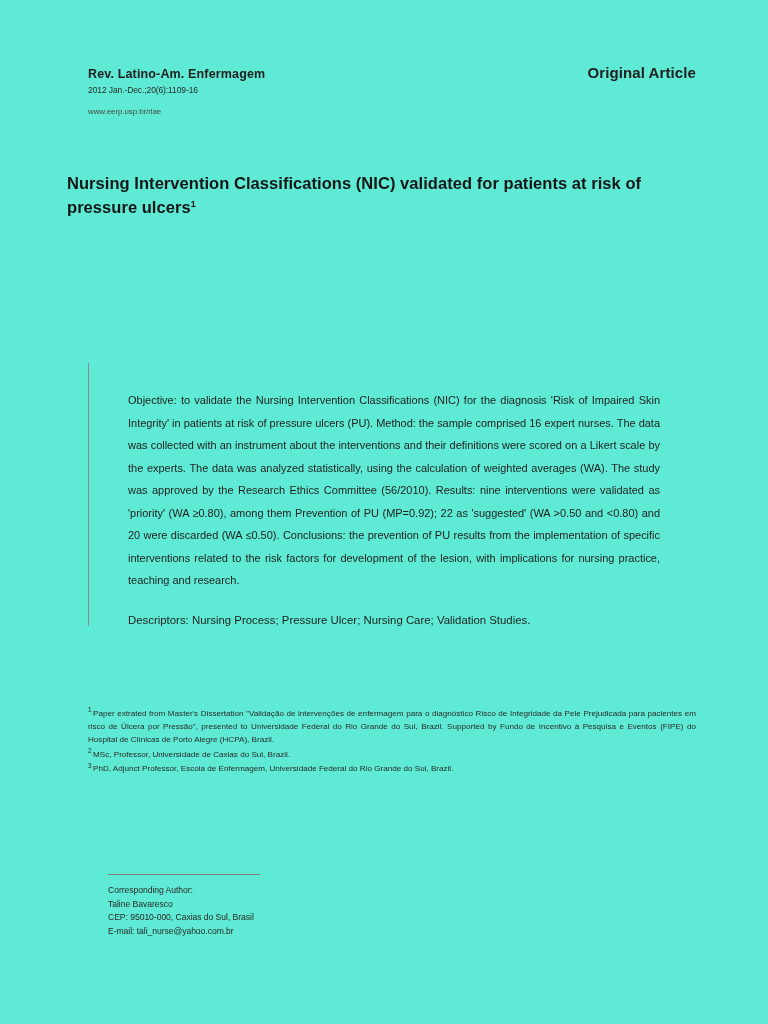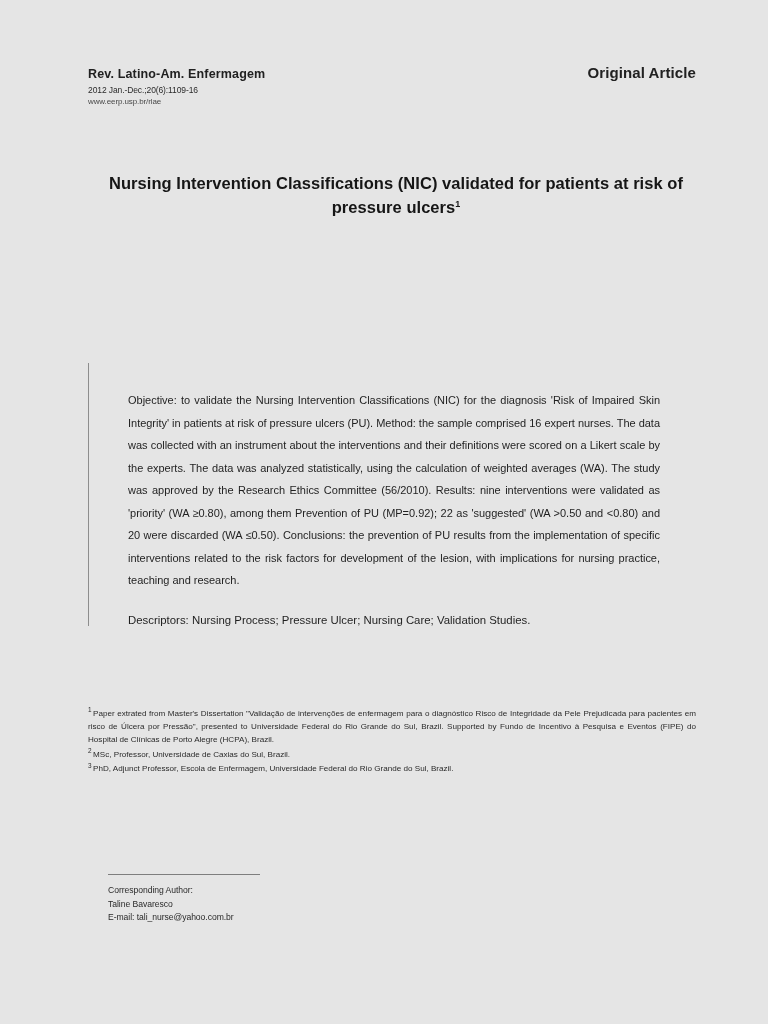--- a/index.html
+++ b/index.html
@@ -12,21 +12,21 @@
     height: 1024px;
     position: relative;
     font-family: "Liberation Sans", sans-serif;
     color: #1d1d1d;
     overflow: hidden;
   }
 
   .page {
     position: absolute;
     inset: 0;
-    background: #e5e5e5;
+    background: #5eead4;
   }
 
   
   .masthead {
     position: absolute;
     left: 88px;
     top: 64px;
     width: 608px;
   }
   .masthead-row {
@@ -50,31 +50,30 @@
   }
   .citation-line {
     font-size: 8.5px;
     color: #2b2b2b;
     margin-top: 4px;
     letter-spacing: -0.1px;
   }
   .journal-url {
     font-size: 8px;
     color: #4a4a4a;
-    margin-top: 2px;
+    margin-top: 12px;
     letter-spacing: -0.1px;
   }
 
   
   .doc-title {
     position: absolute;
-    left: 89px;
+    left: 67px;
     top: 160px;
     width: 614px;
-    text-align: center;
     font-size: 16.5px;
     font-weight: bold;
     line-height: 1.48;
     color: #161616;
     letter-spacing: 0.05px;
   }
   .doc-title sup {
     font-size: 9px;
     font-weight: bold;
     vertical-align: super;
@@ -200,16 +199,17 @@
   <div class="footnotes">
     <div class="footnote footnote-indent"><sup>1</sup><span>Paper extrated from Master's Dissertation "Validação de intervenções de enfermagem para o diagnóstico Risco de Integridade da Pele Prejudicada para pacientes em risco de Úlcera por Pressão", presented to Universidade Federal do Rio Grande do Sul, Brazil. Supported by Fundo de Incentivo à Pesquisa e Eventos (FIPE) do Hospital de Clínicas de Porto Alegre (HCPA), Brazil.</span></div>
     <div class="footnote"><sup>2</sup><span>MSc, Professor, Universidade de Caxias do Sul, Brazil.</span></div>
     <div class="footnote"><sup>3</sup><span>PhD, Adjunct Professor, Escola de Enfermagem, Universidade Federal do Rio Grande do Sul, Brazil.</span></div>
   </div>
 
   <div class="corresponding">
     <div class="corr-rule"></div>
     <div class="corr-line">Corresponding Author:</div>
     <div class="corr-line">Taline Bavaresco</div>
+    <div class="corr-line">CEP: 95010-000, Caxias do Sul, Brasil</div>
     <div class="corr-line">E-mail: tali_nurse@yahoo.com.br</div>
   </div>
 
 </div>
 
 </body></html>

